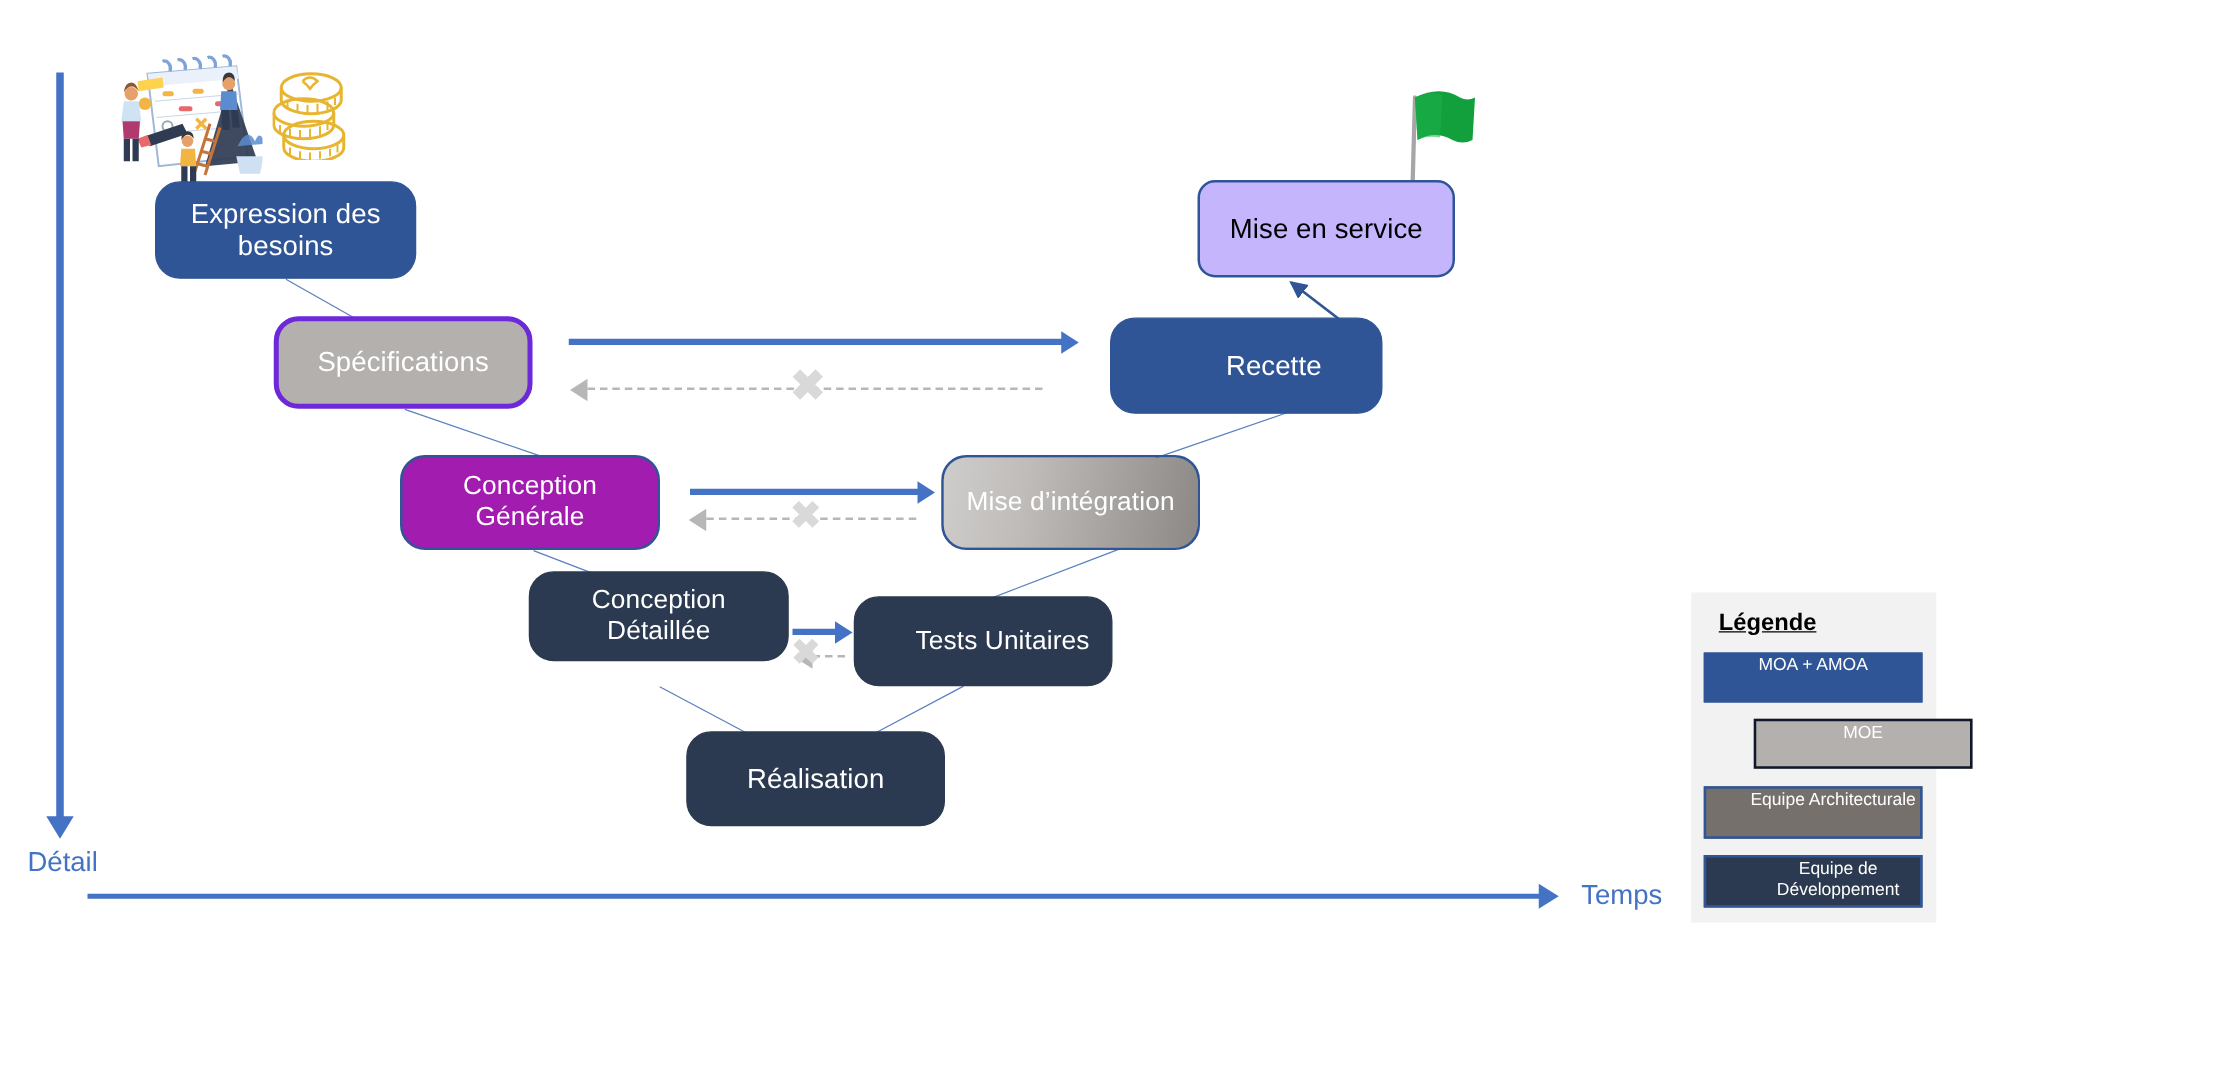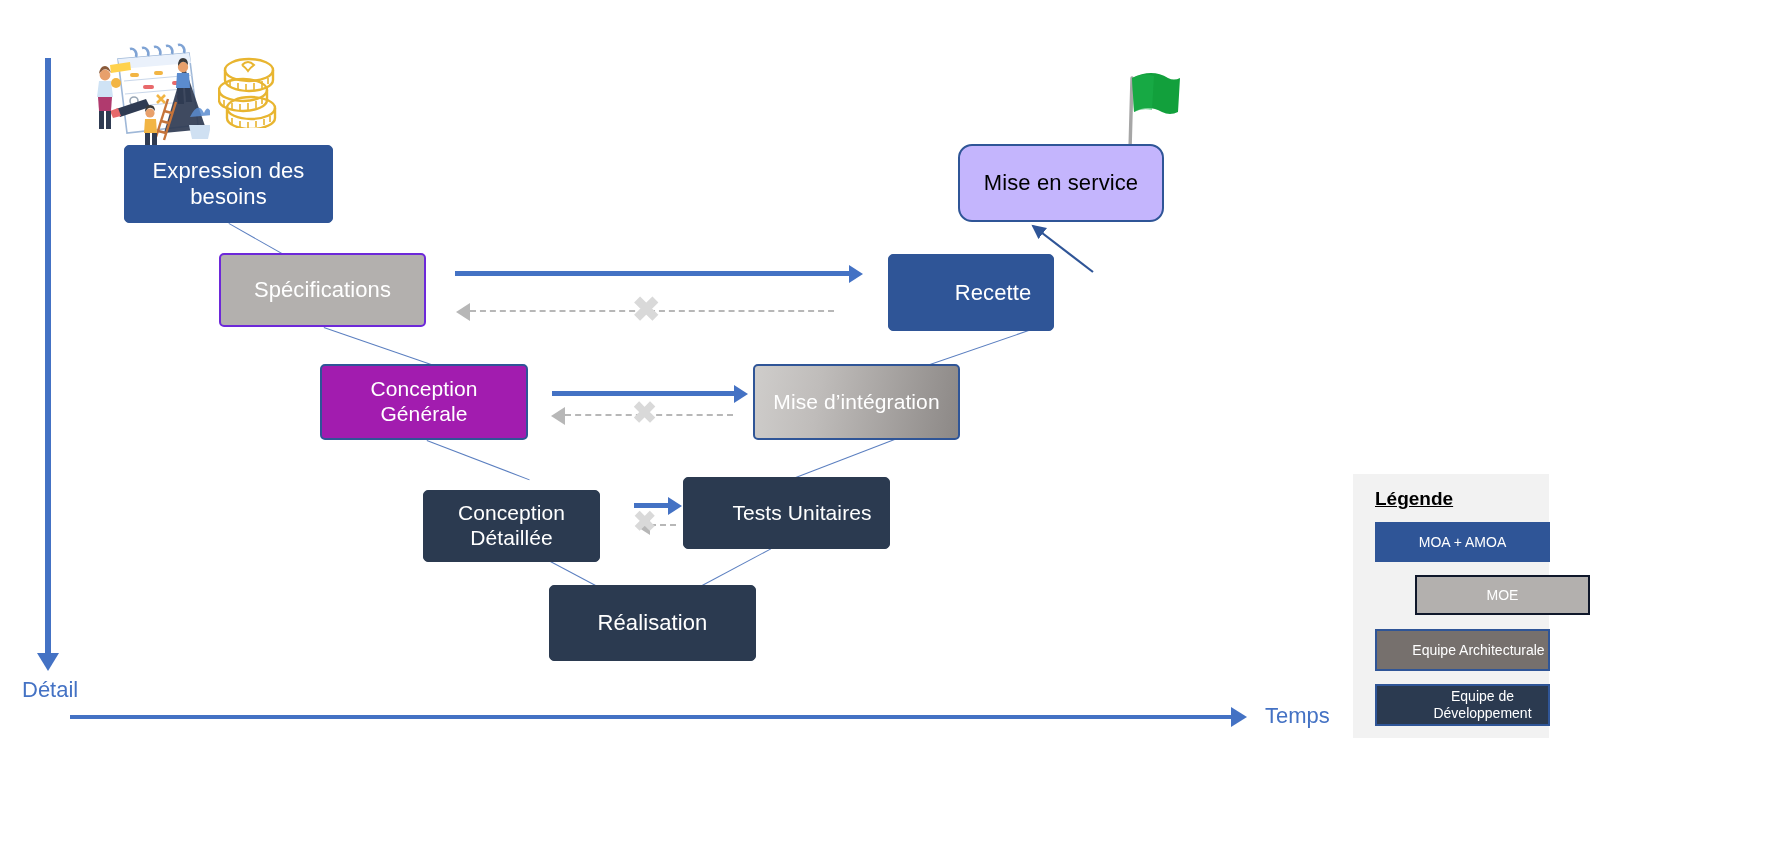--- a/index.html
+++ b/index.html
@@ -2,26 +2,26 @@
 <html><head>
 <meta charset="utf-8">
 <style>
   html,body{margin:0;padding:0;background:#ffffff;}
   body{width:1770px;height:862px;overflow:hidden;
        font-family:"Liberation Sans",sans-serif;-webkit-font-smoothing:antialiased;}
   #stage{position:relative;width:1770px;height:862px;background:#ffffff;}
 
   
   .node{position:absolute;display:flex;align-items:center;justify-content:center;
-        text-align:center;border-radius:5px;box-sizing:border-box;
+        text-align:center;border-radius:20px;box-sizing:border-box;
         color:#ffffff;line-height:1.18;letter-spacing:.1px;}
   .node span{display:block;padding:0 8px;}
 
   .n-blue        {background:#2F5597;border:1px solid #2F5597;}
-  .n-grey-light  {background:#B3B0AE;border:2px solid #6d28d9;color:#ffffff;}
+  .n-grey-light  {background:#B3B0AE;border:4px solid #6d28d9;color:#ffffff;}
   .n-grey-dark   {background:#a21caf;border:2px solid #2F5597;color:#ffffff;}
   .n-grey-grad   {background:linear-gradient(100deg,#CFCDCB 0%,#BFBCBA 32%,#8C8886 100%);
                   border:2px solid #2F5597;color:#ffffff;}
   .n-navy        {background:#2B3A50;border:1px solid #2B3A50;}
   .n-white       {background:#c4b5fd;border:2px solid #2F5597;color:#000000;}
 
   
   .conn{position:absolute;background:#5B7FC0;height:1px;transform-origin:0 0;}
 
   
@@ -46,21 +46,21 @@
   .axis-h{position:absolute;height:4px;background:#4472C4;}
   .axis-h::after{content:"";position:absolute;right:-15px;top:50%;
       transform:translateY(-50%);width:0;height:0;
       border-left:16px solid #4472C4;border-top:10px solid transparent;border-bottom:10px solid transparent;}
   .axis-label{position:absolute;color:#4472C4;font-size:22px;}
 
   
   #legend{position:absolute;background:#F2F2F2;box-sizing:border-box;}
   #legend-title{position:absolute;left:22px;top:14px;font-size:19px;font-weight:700;
                 color:#000;text-decoration:underline;}
-  .leg-item{position:absolute;left:22px;width:175px;display:flex;align-items:center;
+  .leg-item{position:absolute;left:10px;width:175px;display:flex;
             justify-content:center;text-align:center;box-sizing:border-box;
             color:#ffffff;font-size:14px;line-height:1.2;}
   .leg-item.l-blue{background:#2F5597;border:1px solid #2F5597;}
   .leg-item.l-grey{background:#B3B0AE;border:2px solid #0f172a;margin-left:40px;}
   .leg-item.l-darkgrey{background:#76706D;border:2px solid #2F5597;}
   .leg-item.l-navy{background:#2B3A50;border:2px solid #2F5597;}
 
   
   .clip{position:absolute;}
 </style>
@@ -202,37 +202,37 @@
   </div>
 
   <div class="node n-grey-light" style="left:219px;top:253px;width:207px;height:74px;font-size:22px;">
     <span>Spécifications</span>
   </div>
 
   <div class="node n-grey-dark" style="left:320px;top:364px;width:208px;height:76px;font-size:21px;">
     <span>Conception Générale</span>
   </div>
 
-  <div class="node n-navy" style="left:423px;top:490px;width:177px;height:72px;font-size:21px;">
+  <div class="node n-navy" style="left:423px;top:457px;width:208px;height:72px;font-size:21px;">
     <span>Conception Détaillée</span>
   </div>
 
   <div class="node n-navy" style="left:549px;top:585px;width:207px;height:76px;font-size:22px;">
     <span>Réalisation</span>
   </div>
 
   <div class="node n-navy" style="left:683px;top:477px;width:207px;height:72px;font-size:21px;padding-left:31px;">
     <span>Tests Unitaires</span>
   </div>
 
   <div class="node n-grey-grad" style="left:753px;top:364px;width:207px;height:76px;font-size:21px;">
     <span>Mise d’intégration</span>
   </div>
 
-  <div class="node n-blue" style="left:888px;top:254px;width:166px;height:77px;font-size:22px;padding-left:44px;">
+  <div class="node n-blue" style="left:888px;top:254px;width:218px;height:77px;font-size:22px;padding-left:44px;">
     <span>Recette</span>
   </div>
 
   <div class="node n-white" style="left:958px;top:144px;width:206px;height:78px;font-size:22px;border-radius:14px;">
     <span>Mise en service</span>
   </div>
 
   <div id="legend" style="left:1353px;top:474px;width:196px;height:264px;">
     <div id="legend-title">Légende</div>
 

